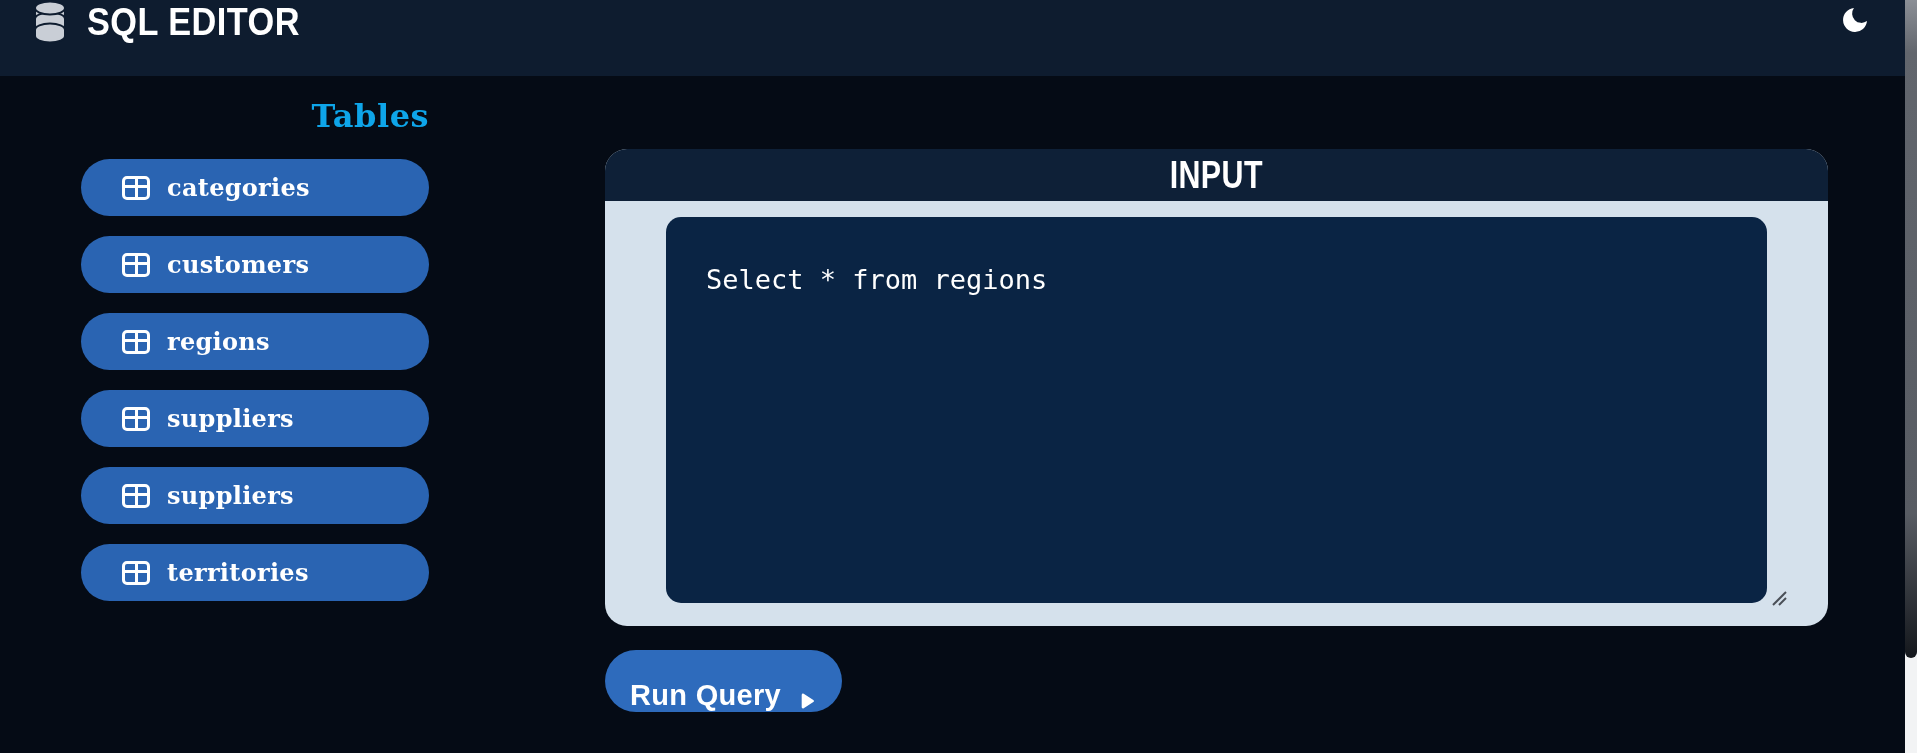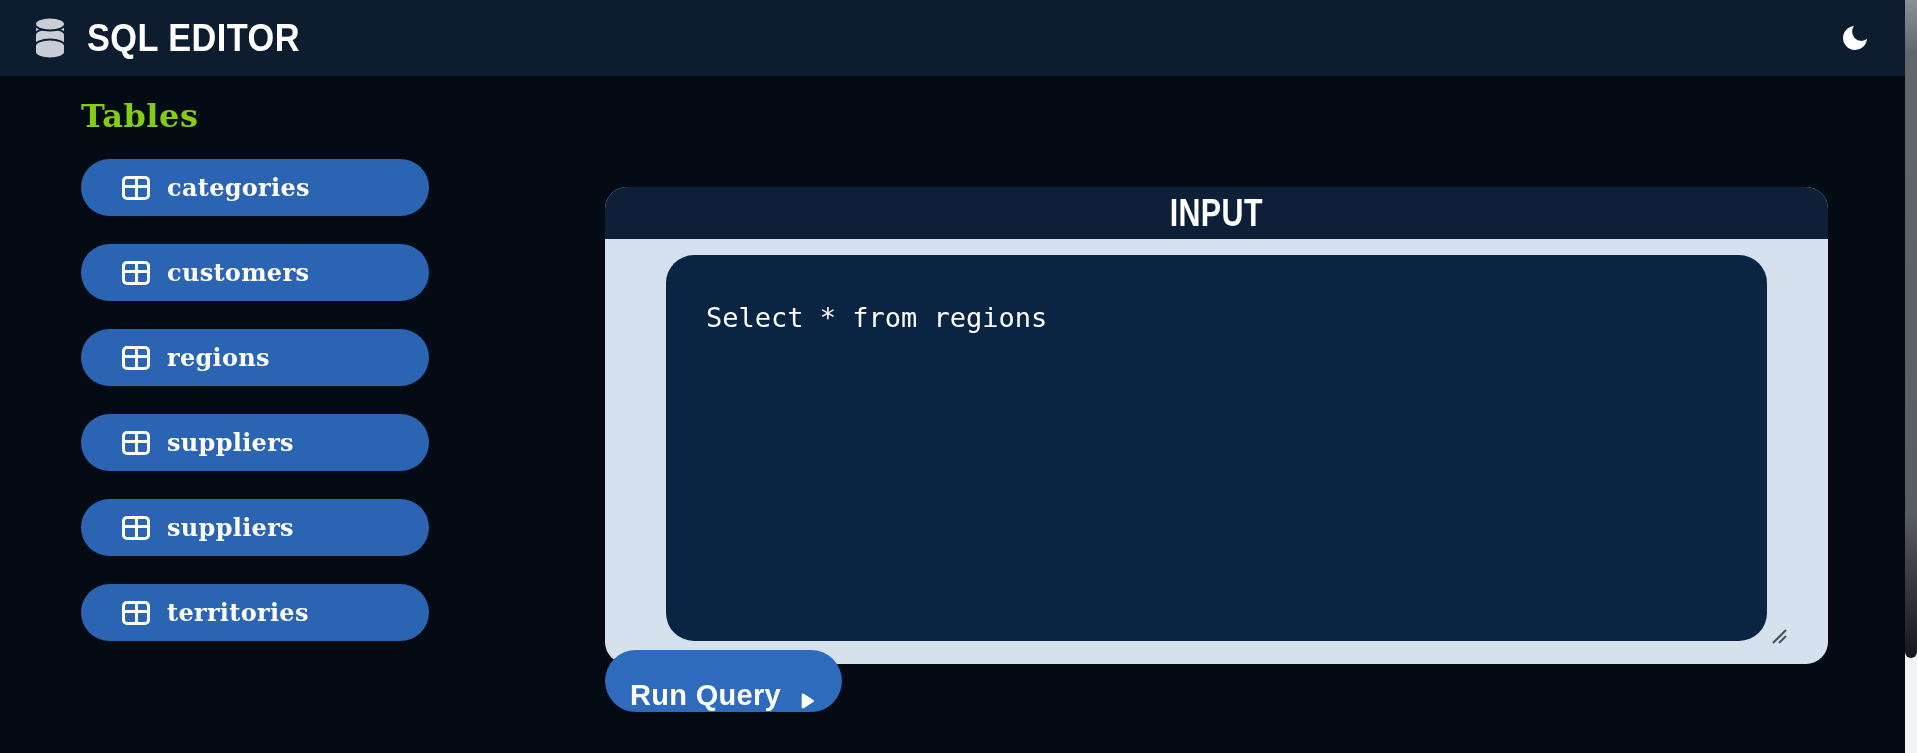--- a/index.html
+++ b/index.html
@@ -7,45 +7,45 @@
   body {
     background:#050b15;
     font-family:"Liberation Sans", sans-serif;
     position:relative;
   }
 
   
   .header {
     position:absolute; left:0; top:0; width:1905px; height:76px;
     background:#0e1c2f;
-    display:flex; align-items:center;
+    display:flex; 
     padding:0 30px 0 33px;
   }
   .logo-icon { width:34px; height:44px; margin-right:20px; flex:0 0 auto; }
   .app-title {
     color:#ffffff; font-weight:bold; font-size:39px; letter-spacing:0.5px;
     display:inline-block; transform:scaleX(0.88); transform-origin:left center;
     white-space:nowrap;
   }
   .header-spacer { flex:1; }
   .theme-toggle {
     width:40px; height:40px; background:transparent; border:none; cursor:pointer;
     display:flex; align-items:center; justify-content:center;
   }
   .theme-toggle svg { width:32px; height:32px; }
 
   
   .sidebar { position:absolute; left:81px; top:99px; width:348px; }
   .sidebar-heading {
-    color:#84cc16; font-family:"DejaVu Serif", serif; font-weight:bold;
-    font-size:32px; line-height:34px; text-align:left; letter-spacing:0.5px;
+    color:#0ea5e9; font-family:"DejaVu Serif", serif; font-weight:bold;
+    font-size:32px; line-height:34px; text-align:right; letter-spacing:0.5px;
   }
   .table-btn {
     display:flex; align-items:center;
-    width:348px; height:57px; margin-top:28px;
+    width:348px; height:57px; margin-top:20px;
     background:#2a64b2; border:none; border-radius:29px; cursor:pointer;
     padding-left:41px; color:#ffffff;
   }
   .table-btn:first-of-type { margin-top:26px; }
   .tbl-icon {
     width:28px; height:24px; border:3px solid #ffffff; border-radius:5px;
     position:relative; flex:0 0 auto; margin-right:17px;
   }
   .tbl-icon::before {
     content:""; position:absolute; left:0; right:0; top:6px; height:3px; background:#ffffff;
@@ -53,34 +53,34 @@
   .tbl-icon::after {
     content:""; position:absolute; top:0; bottom:0; left:9.5px; width:3px; background:#ffffff;
   }
   .table-btn-label {
     font-family:"DejaVu Serif", serif; font-weight:bold; font-size:24px; letter-spacing:0.3px;
   }
 
   
   .editor-panel {
     position:absolute; left:605px; top:149px; width:1223px; height:477px;
-    background:#d5e1ec; border-radius:22px; overflow:hidden;margin-top:38px;
+    background:#d5e1ec; border-radius:22px; overflow:hidden;
   }
   .panel-header {
     height:52px; background:#0e2037;
     display:flex; align-items:center; justify-content:center;
   }
   .panel-title {
     color:#ffffff; font-weight:bold; font-size:38px; letter-spacing:0.5px;
     display:inline-block; transform:scaleX(0.80); transform-origin:center center;
   }
   .panel-body { padding:16px 61px 23px 61px; height:425px; }
   .query-input {
     width:1101px; height:386px; display:block;
-    background:#0a2444; border:none; border-radius:28px; resize:none; outline:none;
+    background:#0a2444; border:none; border-radius:15px; resize:none; outline:none;
     color:#ffffff; font-family:"DejaVu Sans Mono", monospace; font-size:27px;
     padding:45px 40px; line-height:1.35;
   }
   .resize-grip {
     position:absolute; left:1163px; top:438px; width:20px; height:20px; cursor:nwse-resize;
   }
 
   
   .run-btn {
     position:absolute; left:605px; top:650px; width:237px; height:62px;

